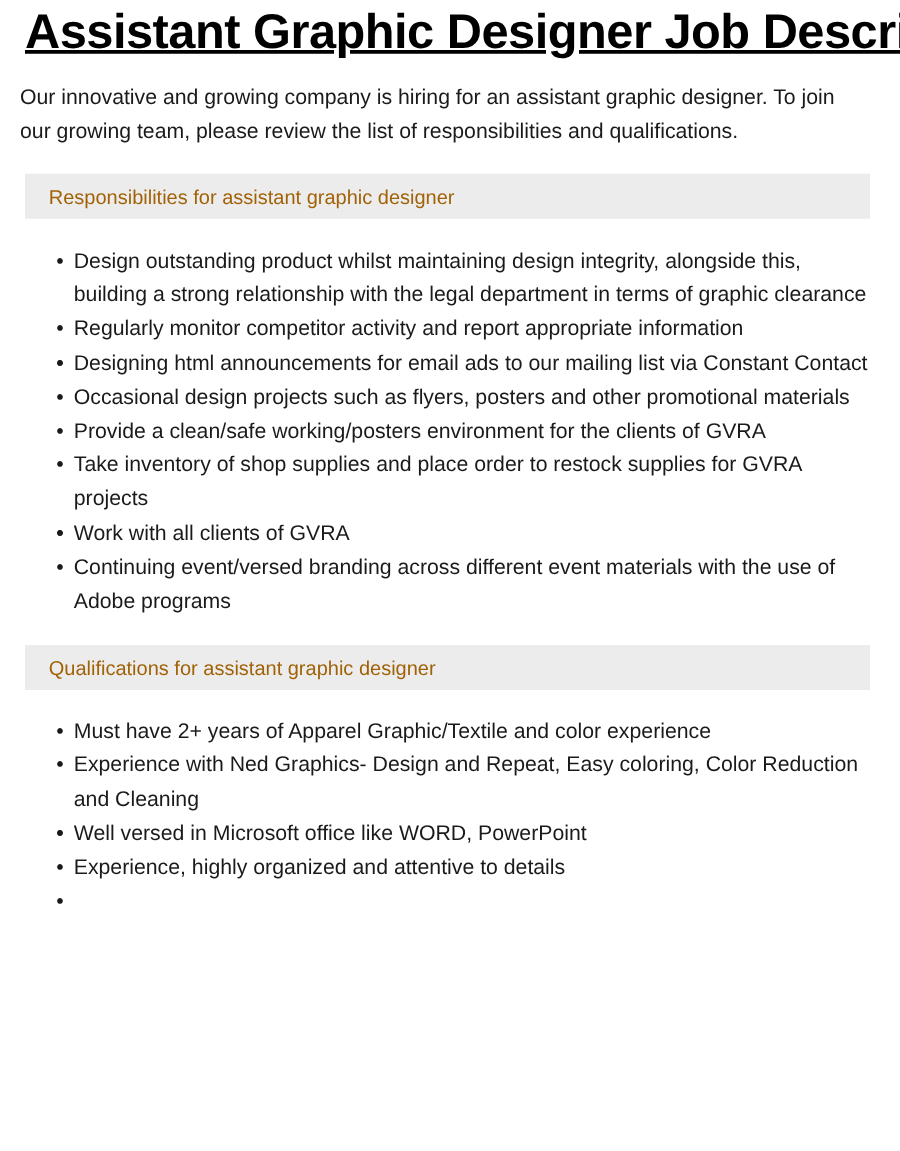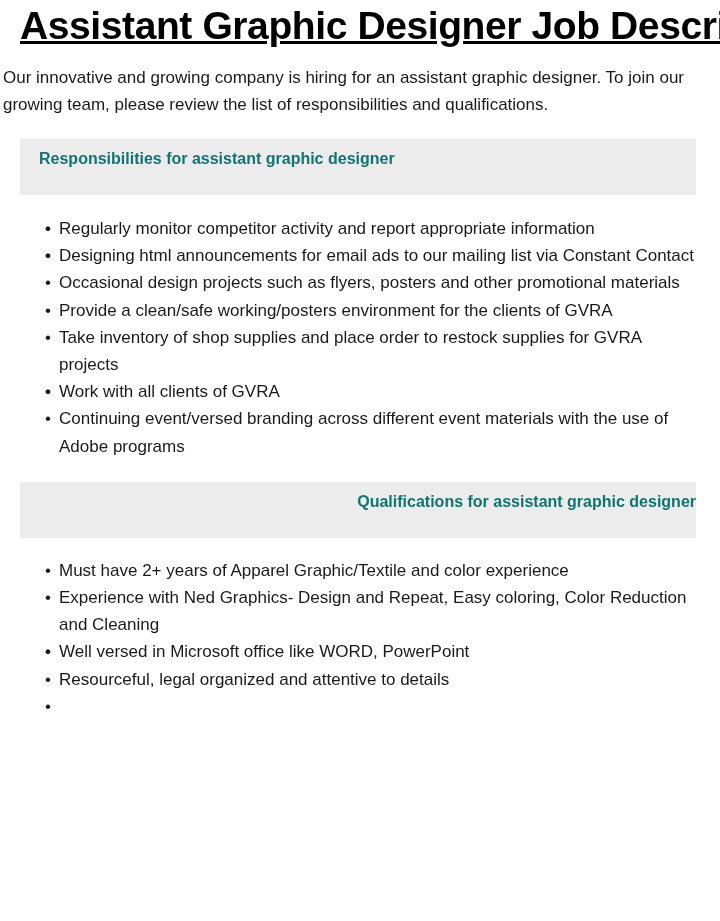--- a/index.html
+++ b/index.html
@@ -32,41 +32,41 @@
     font-weight: 700;
     letter-spacing: -0.4px;
     color: #000000;
     text-align: center;
     white-space: nowrap;
     text-decoration: underline;
   }
 
   .intro {
     margin: 0;
-    padding: 18px 24px 0 3px;
+    padding: 18px 24px 0 16px;
     font-size: 17px;
     line-height: 27px;
     font-weight: 400;
     color: #1a1a1a;
   }
 
   .section {
     margin: 0;
     padding: 0;
   }
 
   .section-head {
     margin: 21px 24px 0 20px;
     background: #ececec;
-    height: 56px;
+    height: 36px;
     line-height: 39px;
     padding: 0 0 0 19px;
     font-size: 16px;
-    font-weight: 700;
-    color: #0f766e;
+    font-weight: 400;
+    color: #a16207;
     box-sizing: border-box;
     overflow: hidden;
     white-space: nowrap;
   }
 
   ul.bullets {
     list-style: none;
     margin: 0;
     padding: 20px 25px 0 45px;
   }
@@ -86,56 +86,55 @@
     left: 0;
     top: 0;
     width: 14px;
     line-height: 27.2px;
     font-size: 17px;
     color: #1a1a1a;
   }
 
   .qualifications-section .section-head {
     margin-top: 22px;
-    text-align: right;
   }
   .qualifications-section ul.bullets {
     padding-top: 19px;
   }
 </style>
 </head>
 <body>
 
 <div class="page">
 
   <h1 class="page-title">Assistant Graphic Designer Job Description</h1>
 
   <p class="intro">Our innovative and growing company is hiring for an assistant graphic designer. To join our growing team, please review the list of responsibilities and qualifications.</p>
 
   <section class="section responsibilities-section">
     <div class="section-head">Responsibilities for assistant graphic designer</div>
     <ul class="bullets">
-        <li><span class="dot">•</span></li>
+        <li><span class="dot">•</span><span>Design outstanding product whilst maintaining design integrity, alongside this, building a strong relationship with the legal department in terms of graphic clearance</span></li>
         <li><span class="dot">•</span><span>Regularly monitor competitor activity and report appropriate information</span></li>
         <li><span class="dot">•</span></li>
         <li><span class="dot">•</span><span>Designing html announcements for email ads to our mailing list via Constant Contact</span></li>
         <li><span class="dot">•</span><span>Occasional design projects such as flyers, posters and other promotional materials</span></li>
         <li><span class="dot">•</span><span>Provide a clean/safe working/posters environment for the clients of GVRA</span></li>
         <li><span class="dot">•</span><span>Take inventory of shop supplies and place order to restock supplies for GVRA projects</span></li>
         <li><span class="dot">•</span></li>
         <li><span class="dot">•</span><span>Work with all clients of GVRA</span></li>
         <li><span class="dot">•</span><span>Continuing event/versed branding across different event materials with the use of Adobe programs</span></li>
       </ul>
   </section>
 
   <section class="section qualifications-section">
     <div class="section-head">Qualifications for assistant graphic designer</div>
     <ul class="bullets">
         <li><span class="dot">•</span><span>Must have 2+ years of Apparel Graphic/Textile and color experience</span></li>
         <li><span class="dot">•</span><span>Experience with Ned Graphics- Design and Repeat, Easy coloring, Color Reduction and Cleaning</span></li>
         <li><span class="dot">•</span></li>
         <li><span class="dot">•</span><span>Well versed in Microsoft office like WORD, PowerPoint</span></li>
-        <li><span class="dot">•</span><span>Resourceful, legal organized and attentive to details</span></li>
+        <li><span class="dot">•</span><span>Experience, highly organized and attentive to details</span></li>
         <li><span class="dot">•</span></li>
       </ul>
   </section>
 
 </div>
 
 </body></html>

